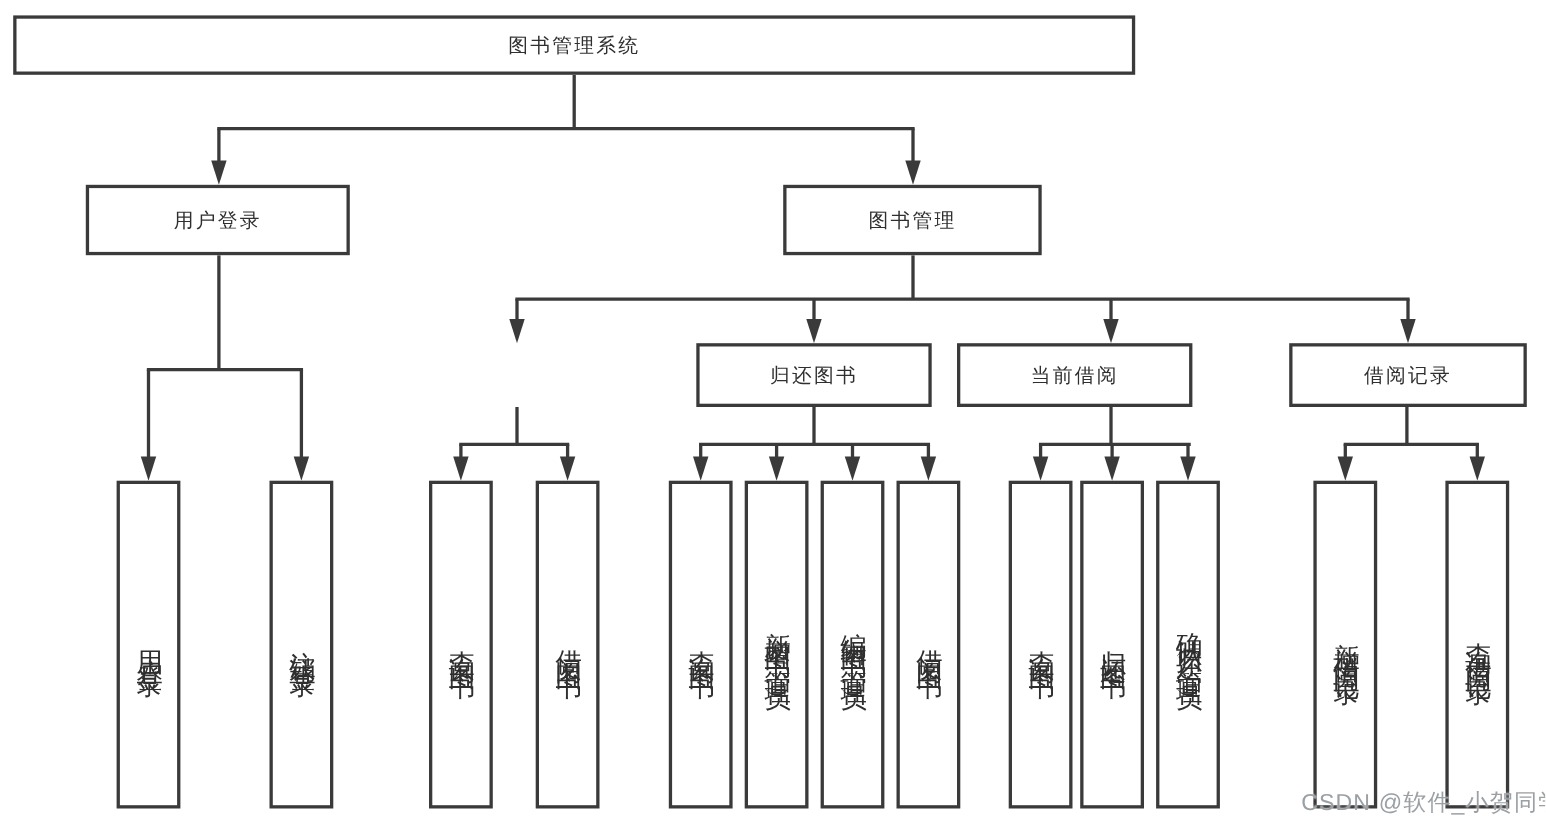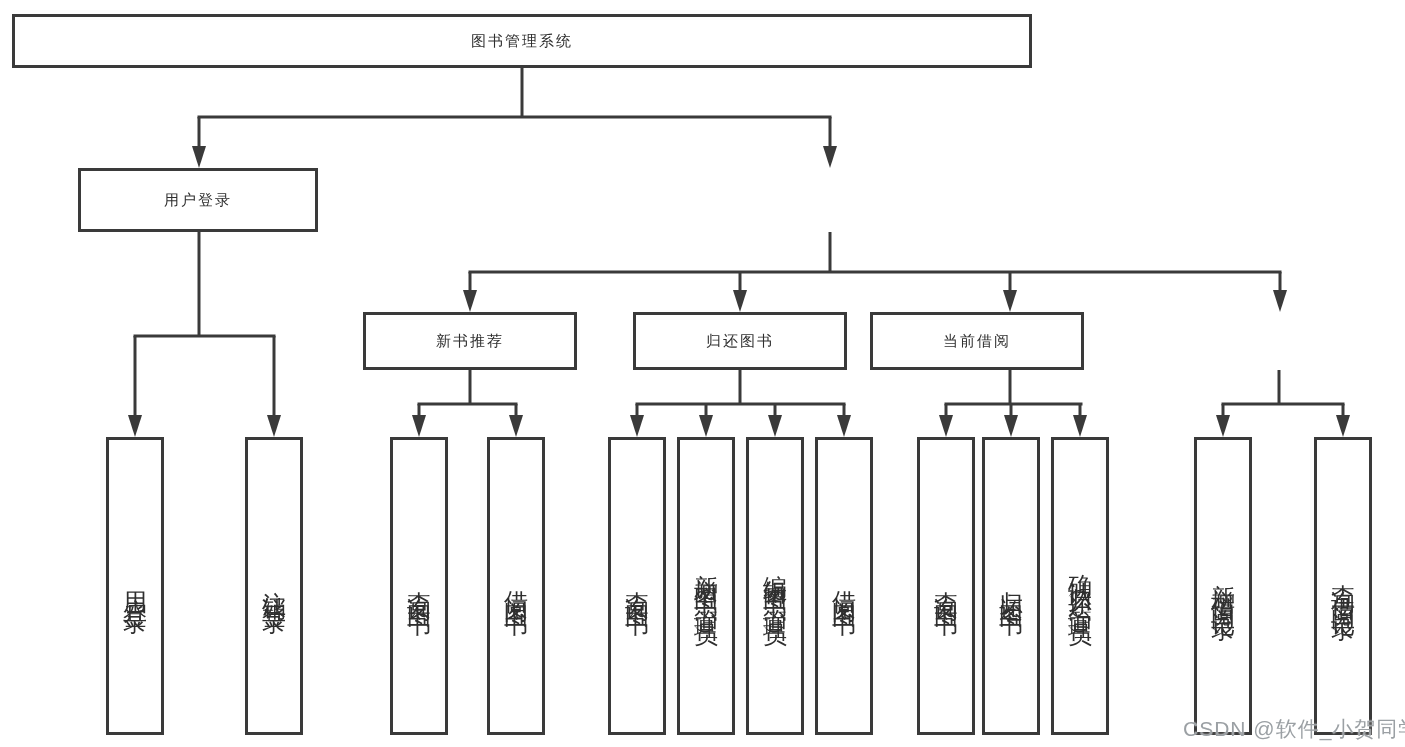--- a/index.html
+++ b/index.html
@@ -8,21 +8,21 @@
     background:var(--bg,#ffffff);
     font-family:"Liberation Sans","DejaVu Sans",sans-serif;
     color:var(--text,#2f2f2f);
   }
   #connectors{position:absolute;left:0;top:0;width:1405px;height:747px;}
   .node{
     position:absolute;box-sizing:border-box;background:#fff;
     border:3px solid var(--line,#3a3a3a);
     display:flex;align-items:center;justify-content:center;
   }
-  .hbox{font-size:15px;letter-spacing:2px;}
+  .hbox{font-size:18px;letter-spacing:2px;}
   .hbox span{white-space:nowrap;}
   .vbox span{
     writing-mode:vertical-rl;text-orientation:mixed;
     font-size:24px;letter-spacing:7px;line-height:1;
   }
   #watermark{
     position:absolute;left:1183px;top:715px;z-index:5;
     font-size:21px;letter-spacing:1px;white-space:nowrap;
     color:var(--wm,#9ba0a4);text-shadow:0 0 2px #ffffff;
   }
@@ -87,29 +87,32 @@
       <polygon points="1336,415 1350,415 1343,437" fill="#3a3a3a"></polygon>
     </svg>
 
   <div class="node hbox" style="left:12px;top:14px;width:1020px;height:54px">
     <span>图书管理系统</span>
   </div>
 
   <div class="node hbox" style="left:78px;top:168px;width:240px;height:64px">
     <span>用户登录</span>
   </div>
+  <div class="node hbox" style="left:712px;top:168px;width:235px;height:64px">
+    <span>图书管理</span>
+  </div>
 
-  <div class="node hbox" style="left:363px;top:312px;width:214px;height:58px">
-    <span>新书推荐</span>
-  </div>
   <div class="node hbox" style="left:633px;top:312px;width:214px;height:58px">
     <span>归还图书</span>
   </div>
   <div class="node hbox" style="left:870px;top:312px;width:214px;height:58px">
     <span>当前借阅</span>
+  </div>
+  <div class="node hbox" style="left:1172px;top:312px;width:216px;height:58px">
+    <span>借阅记录</span>
   </div>
 
   <div class="node vbox" style="left:106px;top:437px;width:58px;height:298px">
     <span>用户登录</span>
   </div>
   <div class="node vbox" style="left:245px;top:437px;width:58px;height:298px">
     <span>注销登录</span>
   </div>
 
   <div class="node vbox" style="left:390px;top:437px;width:58px;height:298px">

